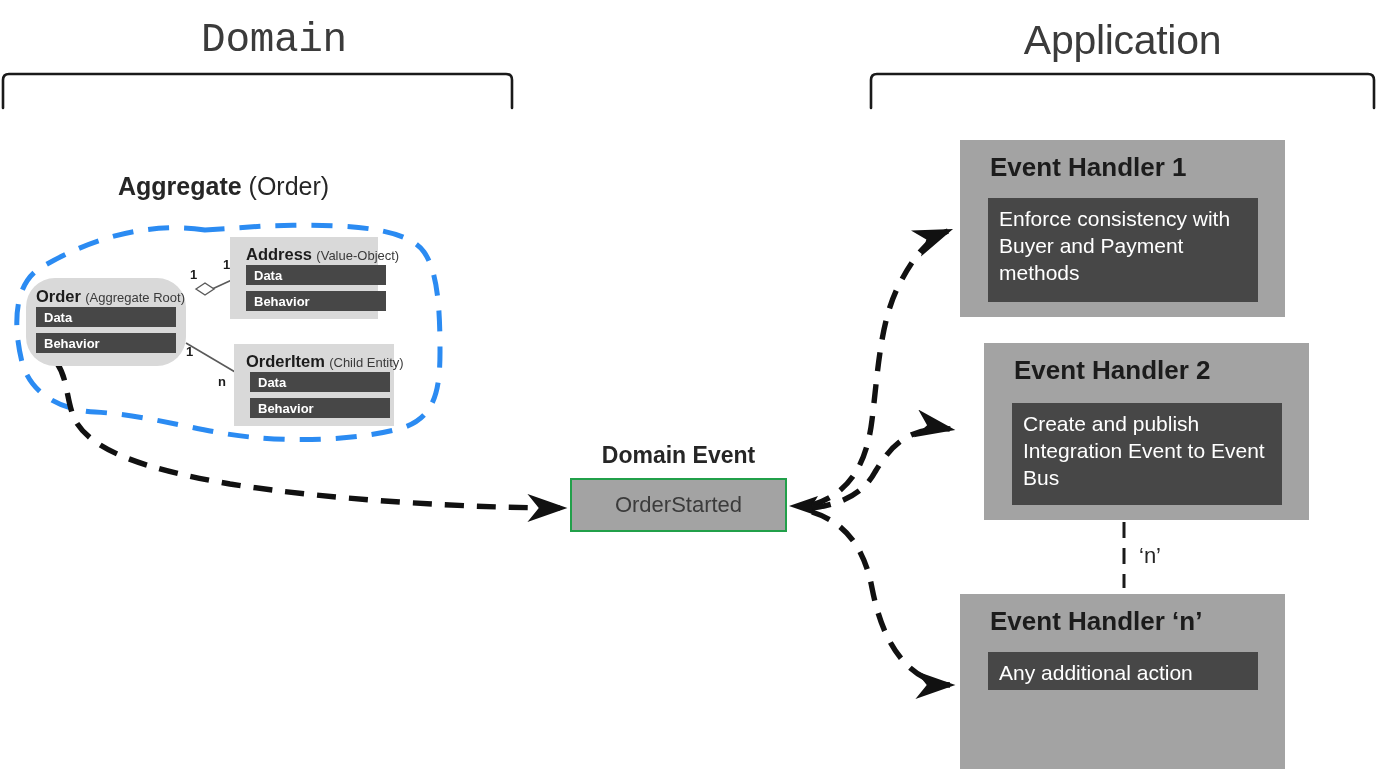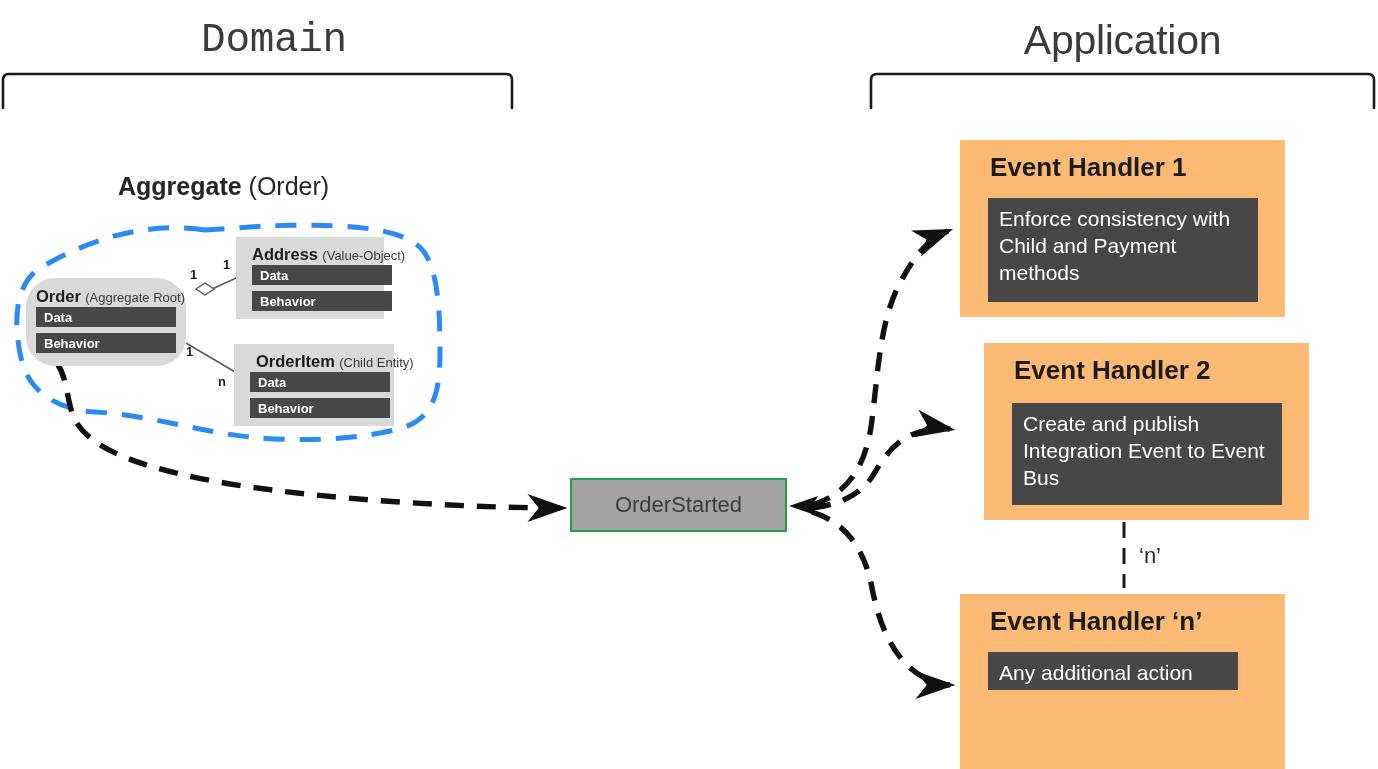--- a/index.html
+++ b/index.html
@@ -97,21 +97,21 @@
     box-sizing: border-box;
     display: flex;
     align-items: center;
     justify-content: center;
     font-size: 22px;
     color: #3b3b3b;
   }
 
   
   .handler-panel {
-    background: #fdba74;
+    background: #a3a3a3;
     box-sizing: border-box;
   }
   .handler-title {
     font-size: 26px;
     font-weight: bold;
     color: #1c1c1c;
     white-space: nowrap;
     line-height: 1;
   }
   .handler-action {
@@ -192,56 +192,57 @@
 
   <div class="abs entity-card" style="left:26px; top:278px; width:160px; height:88px;border-radius:29px;">
     <div class="abs entity-title" style="left:10px; top:10px;">
       <span class="strong">Order</span>
       <span class="sub">(Aggregate Root)</span>
     </div>
     <div class="abs member-bar" style="left:10px; top:29px; width:140px; height:20px;">Data</div>
     <div class="abs member-bar" style="left:10px; top:55px; width:140px; height:20px;">Behavior</div>
   </div>
 
-  <div class="abs entity-card" style="left:236px; top:237px; width:148px; height:82px;">
+  <div class="abs entity-card" style="left:230px; top:237px; width:148px; height:82px;">
     <div class="abs entity-title" style="left:16px; top:9px;">
       <span class="strong">Address</span>
       <span class="sub">(Value-Object)</span>
     </div>
     <div class="abs member-bar" style="left:16px; top:28px; width:140px; height:20px;">Data</div>
     <div class="abs member-bar" style="left:16px; top:54px; width:140px; height:20px;">Behavior</div>
   </div>
 
   <div class="abs entity-card" style="left:234px; top:344px; width:160px; height:82px;">
-    <div class="abs entity-title" style="left:12px; top:9px;margin-left:10px;">
+    <div class="abs entity-title" style="left:12px; top:9px;">
       <span class="strong">OrderItem</span>
       <span class="sub">(Child Entity)</span>
     </div>
     <div class="abs member-bar" style="left:16px; top:28px; width:140px; height:20px;">Data</div>
     <div class="abs member-bar" style="left:16px; top:54px; width:140px; height:20px;">Behavior</div>
   </div>
 
   <div class="abs mult" style="left:190px; top:268px;">1</div>
   <div class="abs mult" style="left:223px; top:258px;">1</div>
   <div class="abs mult" style="left:186px; top:345px;">1</div>
   <div class="abs mult" style="left:218px; top:375px;">n</div>
 
+  <div class="abs domain-event-label" style="left:570px; top:444px; width:217px; text-align:center;">Domain Event</div>
 
   <div class="abs domain-event-box" style="left:570px; top:478px; width:217px; height:54px;">OrderStarted</div>
 
   <div class="abs handler-panel" style="left:960px; top:140px; width:325px; height:177px;">
     <div class="abs handler-title" style="left:30px; top:14px;">Event Handler 1</div>
-    <div class="abs handler-action" style="left:28px; top:58px; width:270px; height:104px;">Enforce consistency with Child and Payment methods</div>
+    <div class="abs handler-action" style="left:28px; top:58px; width:270px; height:104px;">Enforce consistency with Buyer and Payment methods</div>
   </div>
 
   <div class="abs handler-panel" style="left:960px; top:343px; width:325px; height:177px;margin-left:24px;">
     <div class="abs handler-title" style="left:30px; top:14px;">Event Handler 2</div>
     <div class="abs handler-action" style="left:28px; top:60px; width:270px; height:102px;">Create and publish Integration Event to Event Bus</div>
   </div>
 
   <div class="abs n-label" style="left:1139px; top:545px;">‘n’</div>
 
   <div class="abs handler-panel" style="left:960px; top:594px; width:325px; height:175px;">
     <div class="abs handler-title" style="left:30px; top:14px;">Event Handler ‘n’</div>
-    <div class="abs handler-action" style="left:28px; top:58px; width:250px; height:38px;">Any additional action</div>
+    <div class="abs handler-action" style="left:28px; top:58px; width:270px; height:38px;">Any additional action</div>
   </div>
 
 </div>
 
 </body></html>

